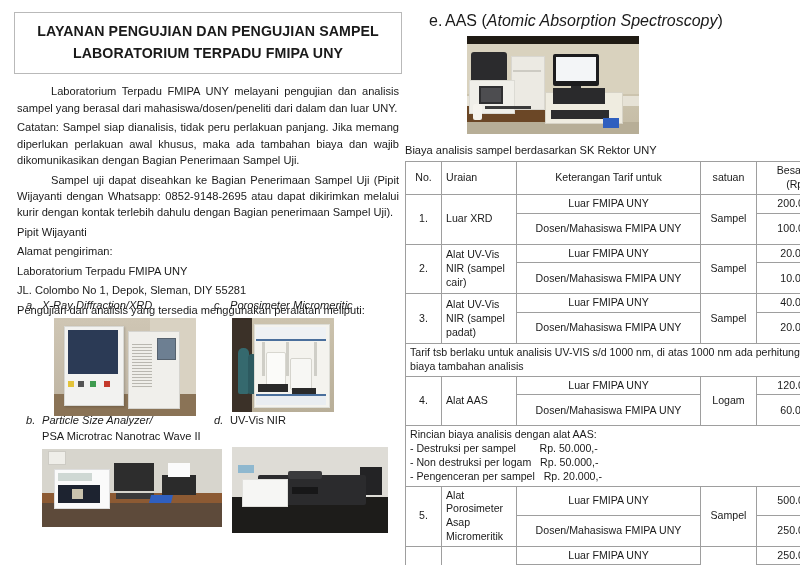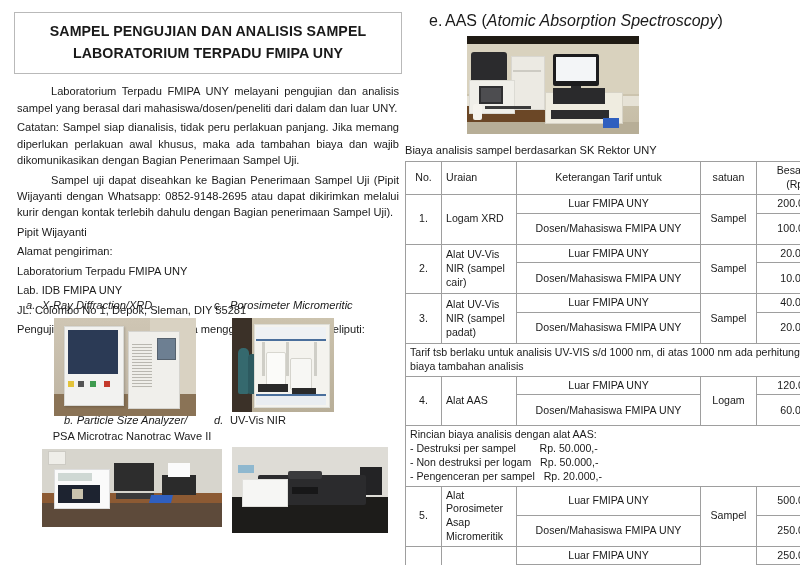--- a/index.html
+++ b/index.html
@@ -239,32 +239,31 @@
   .row-tall td { height: 26px; }
 </style>
 </head>
 <body>
 
 <div class="page">
 
   <div class="left-col">
 
     <div class="title-box">
-      <div class="title-line">SAMPEL PENGUJIAN DAN ANALISIS SAMPEL</div>
+      <div class="title-line">LAYANAN PENGUJIAN DAN PENGUJIAN SAMPEL</div>
       <div class="title-line">LABORATORIUM TERPADU FMIPA UNY</div>
     </div>
 
     <div class="body-text">
       <p class="indent">Laboratorium Terpadu FMIPA UNY melayani pengujian dan analisis sampel yang berasal dari mahasiswa/dosen/peneliti dari dalam dan luar UNY.</p>
       <p>Catatan: Sampel siap dianalisis, tidak peru perlakuan panjang. Jika memang diperlukan perlakuan awal khusus, maka ada tambahan biaya dan wajib dikomunikasikan dengan Bagian Penerimaan Sampel Uji.</p>
       <p class="indent">Sampel uji dapat diseahkan ke Bagian Penerimaan Sampel Uji (Pipit Wijayanti dengan Whatsapp: 0852-9148-2695 atau dapat dikirimkan melalui kurir dengan kontak terlebih dahulu dengan Bagian penerimaan Sampel Uji).</p>
       <p class="plain-line">Pipit Wijayanti</p>
       <p class="plain-line">Alamat pengiriman:</p>
       <p class="plain-line">Laboratorium Terpadu FMIPA UNY</p>
-      <p class="plain-line">Lab. IDB FMIPA UNY</p>
       <p class="plain-line">JL. Colombo No 1, Depok, Sleman, DIY 55281</p>
       <p class="plain-line">Pengujian dan analisis yang tersedia menggunakan peralatan meliputi:</p>
     </div>
   </div>
 
   <div class="equip">
 
     <div class="equip-item" style="left:12px; top:0px;">
       <div class="equip-label"><span class="marker">a.</span><span>X-Ray Diffraction/XRD</span></div>
       <div style="padding-left:28px; padding-top:4px;">
@@ -300,21 +299,21 @@
           <div class="layer post" style="left:82px;"></div>
           <div class="layer cylA"></div>
           <div class="layer cylB"></div>
           <div class="layer tray"></div>
           <div class="layer tray2"></div>
           <div class="layer base"></div>
         </div>
       </div>
     </div>
 
-    <div class="equip-item" style="left:12px; top:115px;text-align:center;">
+    <div class="equip-item" style="left:12px; top:115px;">
       <div class="equip-label"><span class="marker">b.</span><span>Particle Size Analyzer/</span></div>
       <div class="sub-label"><span>PSA </span><span class="ital">Microtrac Nanotrac Wave II</span></div>
       <div style="padding-left:16px; padding-top:4px;">
         <div class="photo psa">
           <div class="layer wall"></div>
           <div class="layer frame"></div>
           <div class="layer deskTop"></div>
           <div class="layer desk2"></div>
           <div class="layer monitor"></div>
           <div class="layer printer"></div>
@@ -386,21 +385,21 @@
           <th class="c-bes">
             <span>Besaran</span><br>
             <span>(Rp)</span>
           </th>
         </tr>
       </thead>
       <tbody>
 
         <tr>
           <td class="num" rowspan="2">1.</td>
-          <td class="ur" rowspan="2">Logam XRD</td>
+          <td class="ur" rowspan="2">Luar XRD</td>
           <td class="ket">Luar FMIPA UNY</td>
           <td class="sat" rowspan="2">Sampel</td>
           <td class="amount">200.000</td>
         </tr>
         <tr class="row-tall">
           <td class="ket">Dosen/Mahasiswa FMIPA UNY</td>
           <td class="amount">100.000</td>
         </tr>
 
         <tr>

